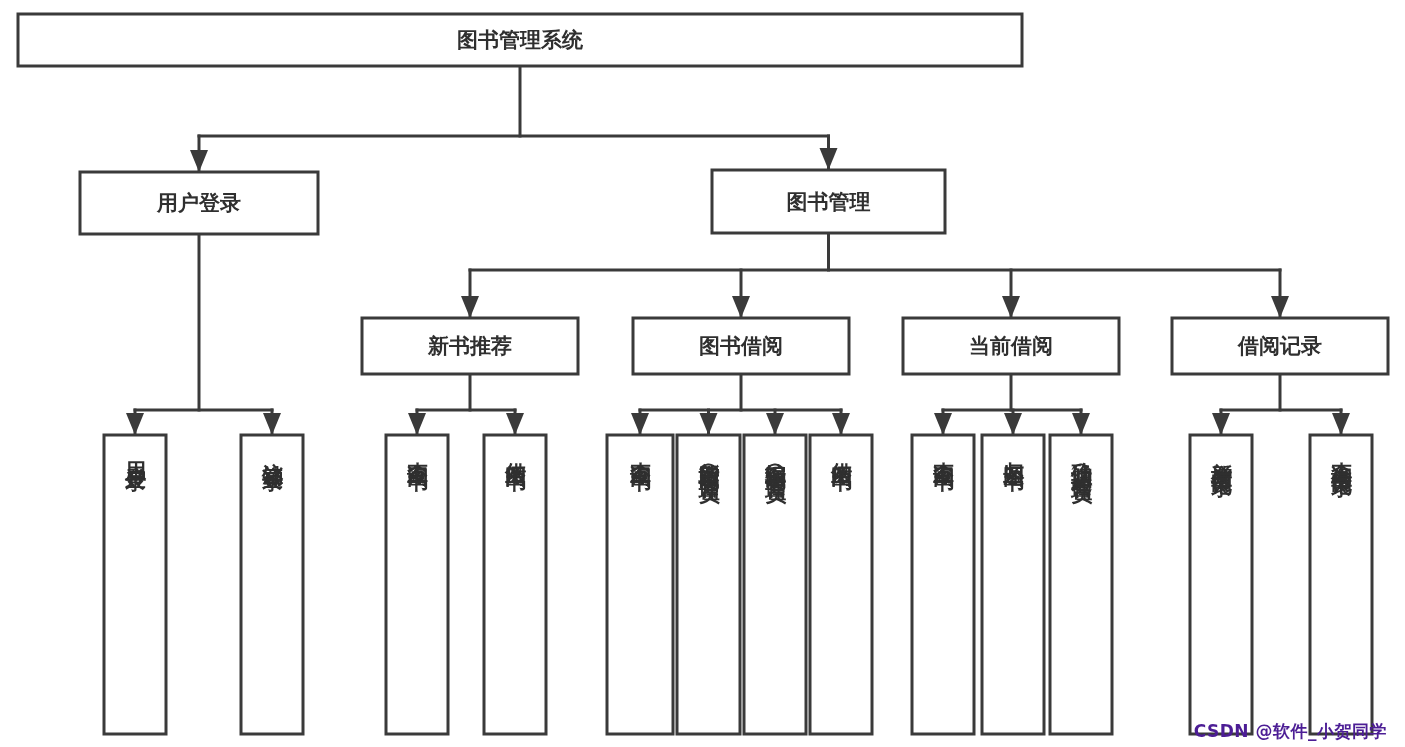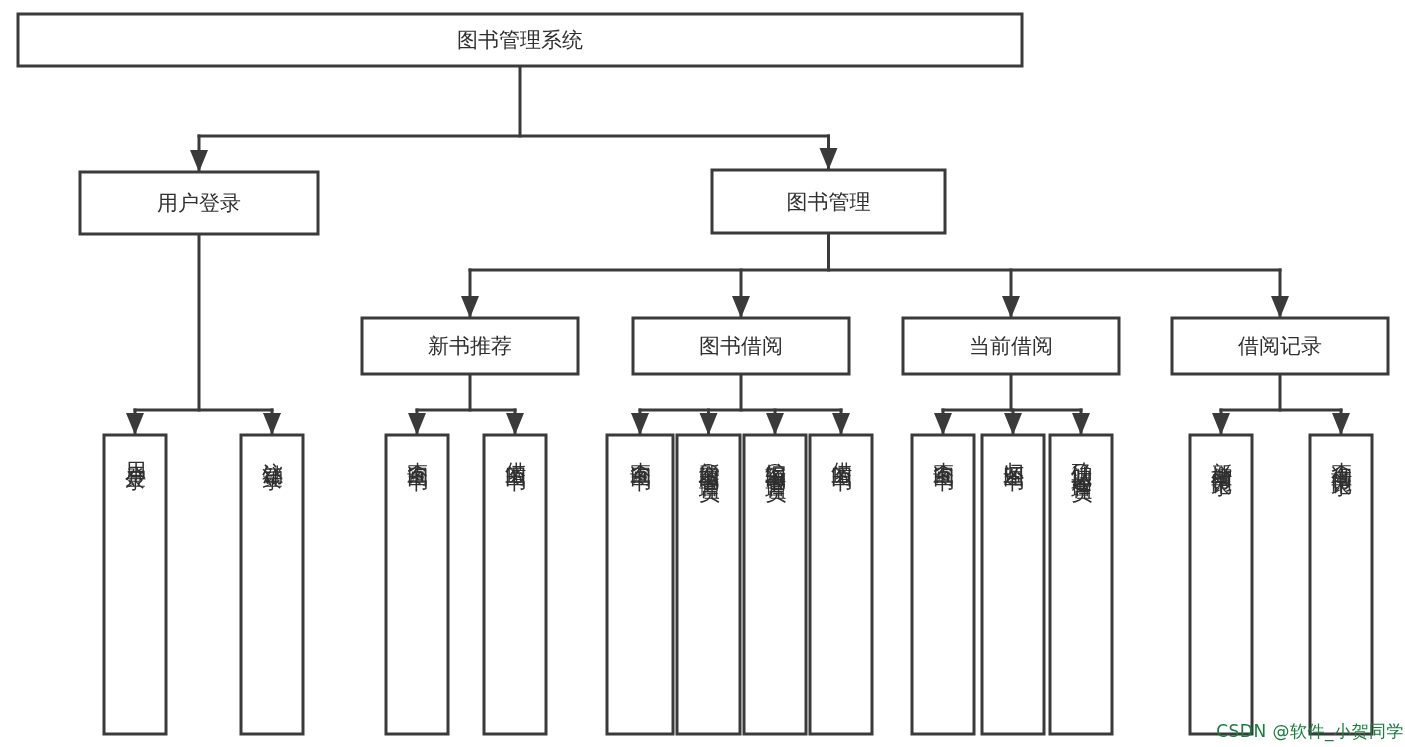--- a/index.html
+++ b/index.html
@@ -11,20 +11,21 @@
     width: 1405px;
     height: 747px;
     font-family: "DejaVu Sans", "Liberation Sans", sans-serif;
     overflow: hidden;
   }
   #diagram-root {
     position: relative;
     width: 1405px;
     height: 747px;
     background: #ffffff;
+    font-weight: bold;
   }
   svg#tree-svg {
     position: absolute;
     left: 0;
     top: 0;
     width: 1405px;
     height: 747px;
   }
   .node-box {
     fill: #ffffff;
@@ -61,25 +62,25 @@
     font-family: "DejaVu Sans", "Liberation Sans", sans-serif;
     font-size: 21px;
     line-height: 1.32;
     color: #2f2f2f;
     letter-spacing: 3px;
     white-space: nowrap;
     text-align: left;
   }
   #watermark {
     position: absolute;
-    right: 1px;
+    right: 18px;
     bottom: 4px;
     font-family: "DejaVu Sans", "Liberation Sans", sans-serif;
     font-size: 17px;
-    color: #15803d;
+    color: #4c1d95;
     white-space: nowrap;
     letter-spacing: 0.5px;
     margin-left: 20px;
   }
 </style>
 </head>
 <body>
 
 <div id="diagram-root">
 

